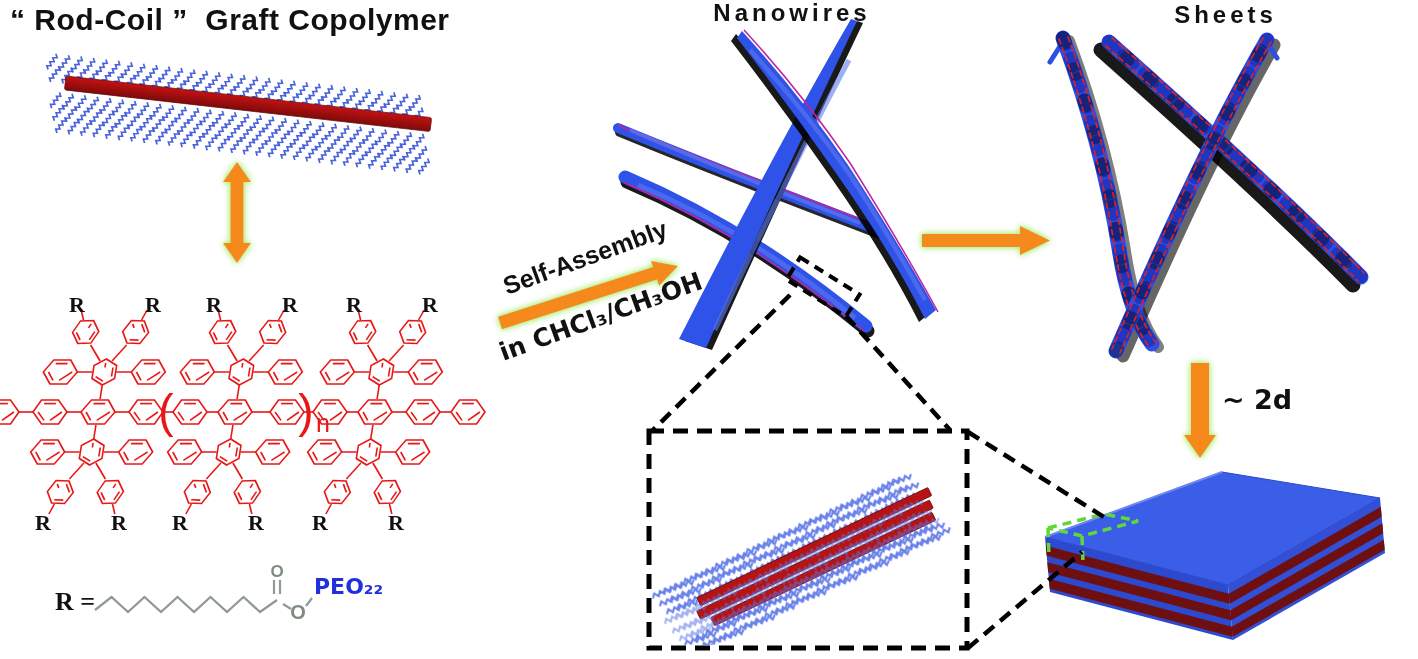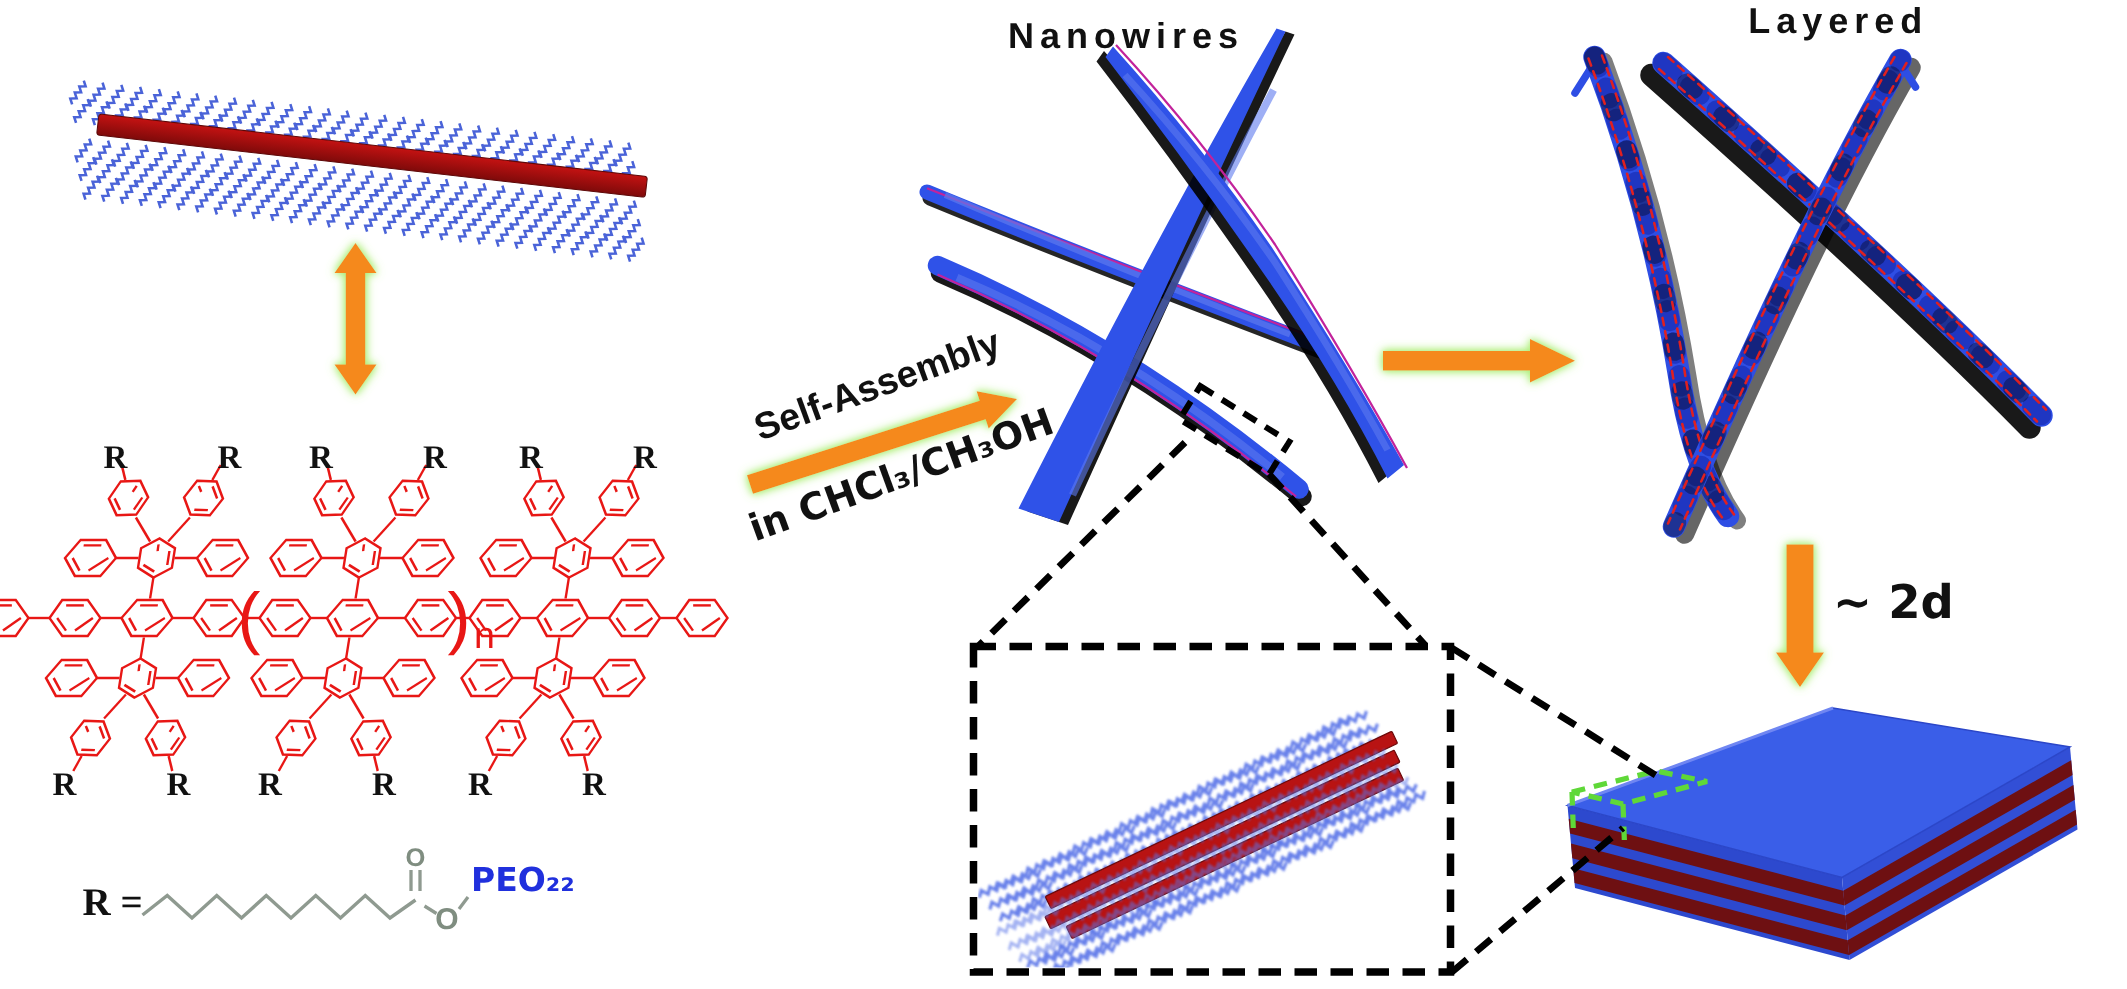--- a/index.html
+++ b/index.html
@@ -1,24 +1,24 @@
 <!DOCTYPE html>
 <html><head>
 <meta charset="utf-8">
 <style>
   html,body{margin:0;padding:0;background:#fff;}
   .canvas{position:relative;width:1418px;height:659px;background:#ffffff;overflow:hidden;
           font-family:"Liberation Sans",sans-serif;}
   svg.fig{position:absolute;left:0;top:0;}
   .lbl{position:absolute;color:#111;font-weight:bold;line-height:1.05;}
   .t-main{left:10px;top:4px;width:460px;font-size:30px;white-space:pre;letter-spacing:0.5px;}
-  .t-nano{left:672px;top:12px;width:240px;font-size:24px;letter-spacing:4px;}
+  .t-nano{left:672px;top:0;width:240px;font-size:24px;letter-spacing:4px;text-align:center;}
   .t-heli{left:1128px;top:2px;width:195px;font-size:24px;letter-spacing:4px;text-align:center;}
   .t-sheet{left:1005px;top:623px;width:405px;font-size:29px;text-align:center;letter-spacing:0.3px;}
-  .t-time{left:1222px;top:386px;font-size:31px;font-family:"DejaVu Sans",sans-serif;}
+  .t-time{left:1222px;top:386px;font-size:27px;font-family:"DejaVu Sans",sans-serif;}
   .t-sa{left:466px;top:244px;width:238px;font-size:25px;text-align:center;
         transform:rotate(-20deg);transform-origin:center;}
   .t-solv{left:458px;top:304px;width:286px;font-size:25px;text-align:center;
           font-family:"DejaVu Sans",sans-serif;transform:rotate(-20deg);transform-origin:center;}
   .t-req{left:55px;top:588px;font-size:26px;font-family:"Liberation Serif",serif;}
 </style>
 </head>
 <body>
 
 <div class="canvas">
@@ -657,20 +657,21 @@
       <line x1="1082" y1="536" x2="1083" y2="563"></line>
     </g>
 
     <g stroke="#000" stroke-width="4.5" stroke-dasharray="13 8">
       <line x1="968" y1="432" x2="1104" y2="517"></line>
       <line x1="968" y1="648" x2="1082" y2="552"></line>
     </g>
   </g>
 </svg>
 
+<div class="lbl t-main">“ Rod-Coil ”  Graft Copolymer</div>
 <div class="lbl t-nano">Nanowires</div>
-<div class="lbl t-heli">Layered</div>
+<div class="lbl t-heli">Sheets</div>
 <div class="lbl t-time">~ 2d</div>
 <div class="lbl t-sa">Self-Assembly</div>
 <div class="lbl t-solv">in CHCl₃/CH₃OH</div>
 <div class="lbl t-req">R =</div>
 
 </div>
 
 </body></html>

